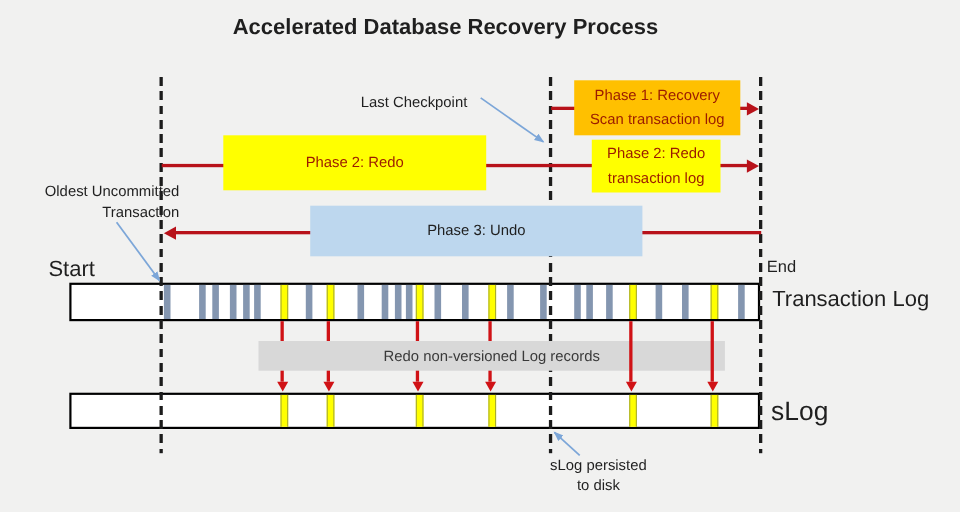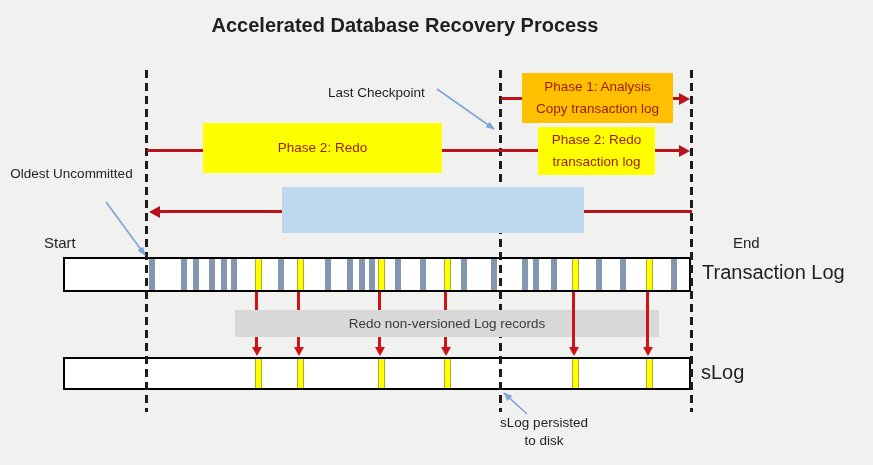--- a/index.html
+++ b/index.html
@@ -48,25 +48,25 @@
 
   .vmarker{position:absolute;top:292px;width:3px;height:55px;background:var(--marker_red);}
   .vmarker::after{content:"";position:absolute;left:-3.5px;top:100%;
       border-left:5px solid transparent;border-right:5px solid transparent;
       border-top:9px solid var(--marker_red);}
   .vmarker.behind{z-index:3;}
   .vmarker.front{z-index:6;}
 
   .lbl{position:absolute;z-index:6;}
   #lbl-last-checkpoint{left:328px;top:85px;font-size:13.5px;}
-  #lbl-oldest{left:0;top:164px;width:143px;text-align:center;font-size:13.5px;line-height:19px;}
-  #lbl-start{left:44px;top:234px;font-size:15px;}
-  #lbl-end{left:697px;top:234px;font-size:15px;margin-left:36px;}
+  #lbl-oldest{left:0;top:164px;width:143px;text-align:right;font-size:13.5px;line-height:19px;padding-left:20px;}
+  #lbl-start{left:44px;top:234px;font-size:20px;}
+  #lbl-end{left:697px;top:234px;font-size:15px;}
   #lbl-txlog{left:702px;top:261px;font-size:20px;}
-  #lbl-slog{left:701px;top:361px;font-size:20px;}
+  #lbl-slog{left:701px;top:361px;font-size:24px;}
   #lbl-slog-persisted{left:484px;top:414px;width:120px;text-align:center;
                       font-size:13.5px;line-height:18px;}
 
   .bluearrow{position:absolute;z-index:7;}
   #blue1{left:436px;top:87px;}
   #blue2{left:104px;top:200px;}
   #blue3{left:498px;top:389px;}
 </style>
 </head>
 <body>
@@ -77,36 +77,38 @@
 
   <div class="dashline" id="dash-oldest"></div>
   <div class="dashline" id="dash-checkpoint"></div>
   <div class="dashline" id="dash-end"></div>
 
   <div class="harrow right" id="arrow-phase1"></div>
   <div class="harrow right" id="arrow-phase2"></div>
   <div class="harrow left" id="arrow-phase3"></div>
 
   <div class="phasebox" id="phase1">
-    <span>Phase 1: Analysis</span>
-    <span>Copy transaction log</span>
+    <span>Phase 1: Recovery</span>
+    <span>Scan transaction log</span>
   </div>
   <div class="phasebox" id="phase2a">
     <span>Phase 2: Redo</span>
   </div>
   <div class="phasebox" id="phase2b">
     <span>Phase 2: Redo</span>
     <span>transaction log</span>
   </div>
   <div class="phasebox" id="phase3">
+    <span>Phase 3: Undo</span>
   </div>
 
   <div class="lbl" id="lbl-last-checkpoint">Last Checkpoint</div>
   <div class="lbl" id="lbl-oldest">
     <div>Oldest Uncommitted</div>
+    <div>Transaction</div>
   </div>
   <div class="lbl" id="lbl-start">Start</div>
   <div class="lbl" id="lbl-end">End</div>
   <div class="lbl" id="lbl-txlog">Transaction Log</div>
   <div class="lbl" id="lbl-slog">sLog</div>
   <div class="lbl" id="lbl-slog-persisted">
     <div>sLog persisted</div>
     <div>to disk</div>
   </div>
 

